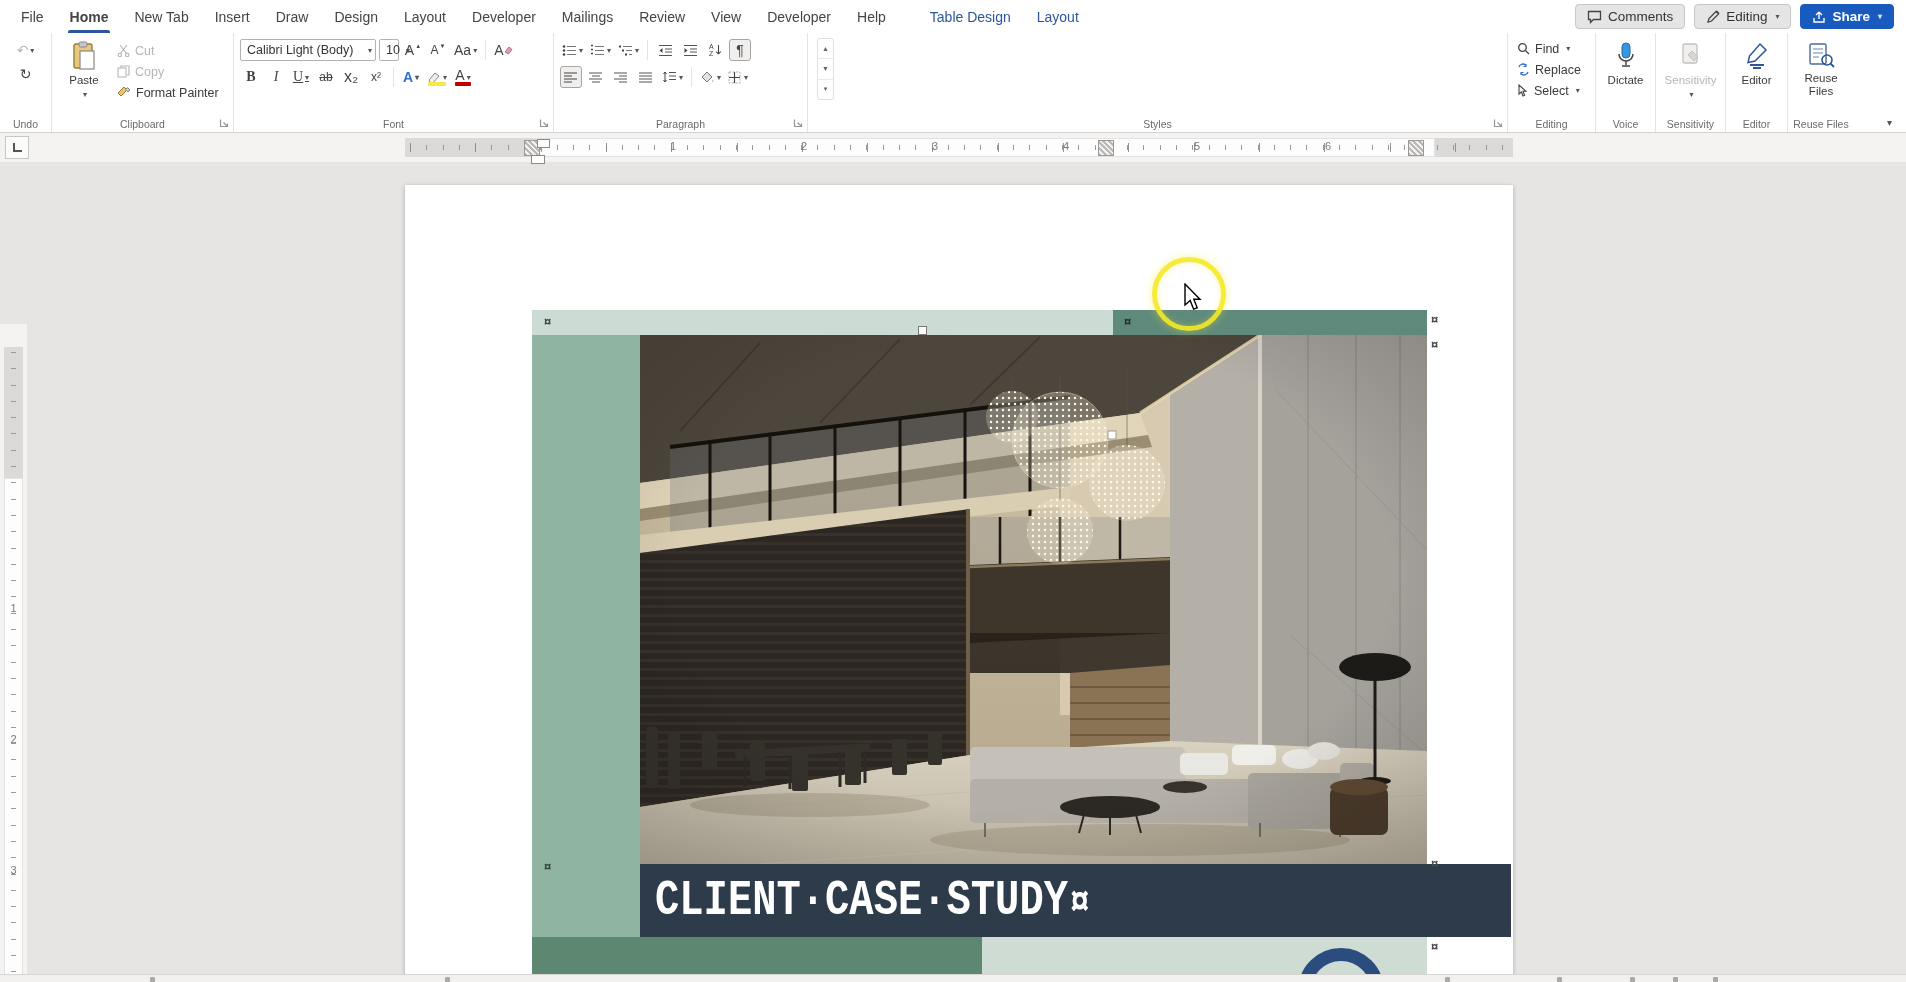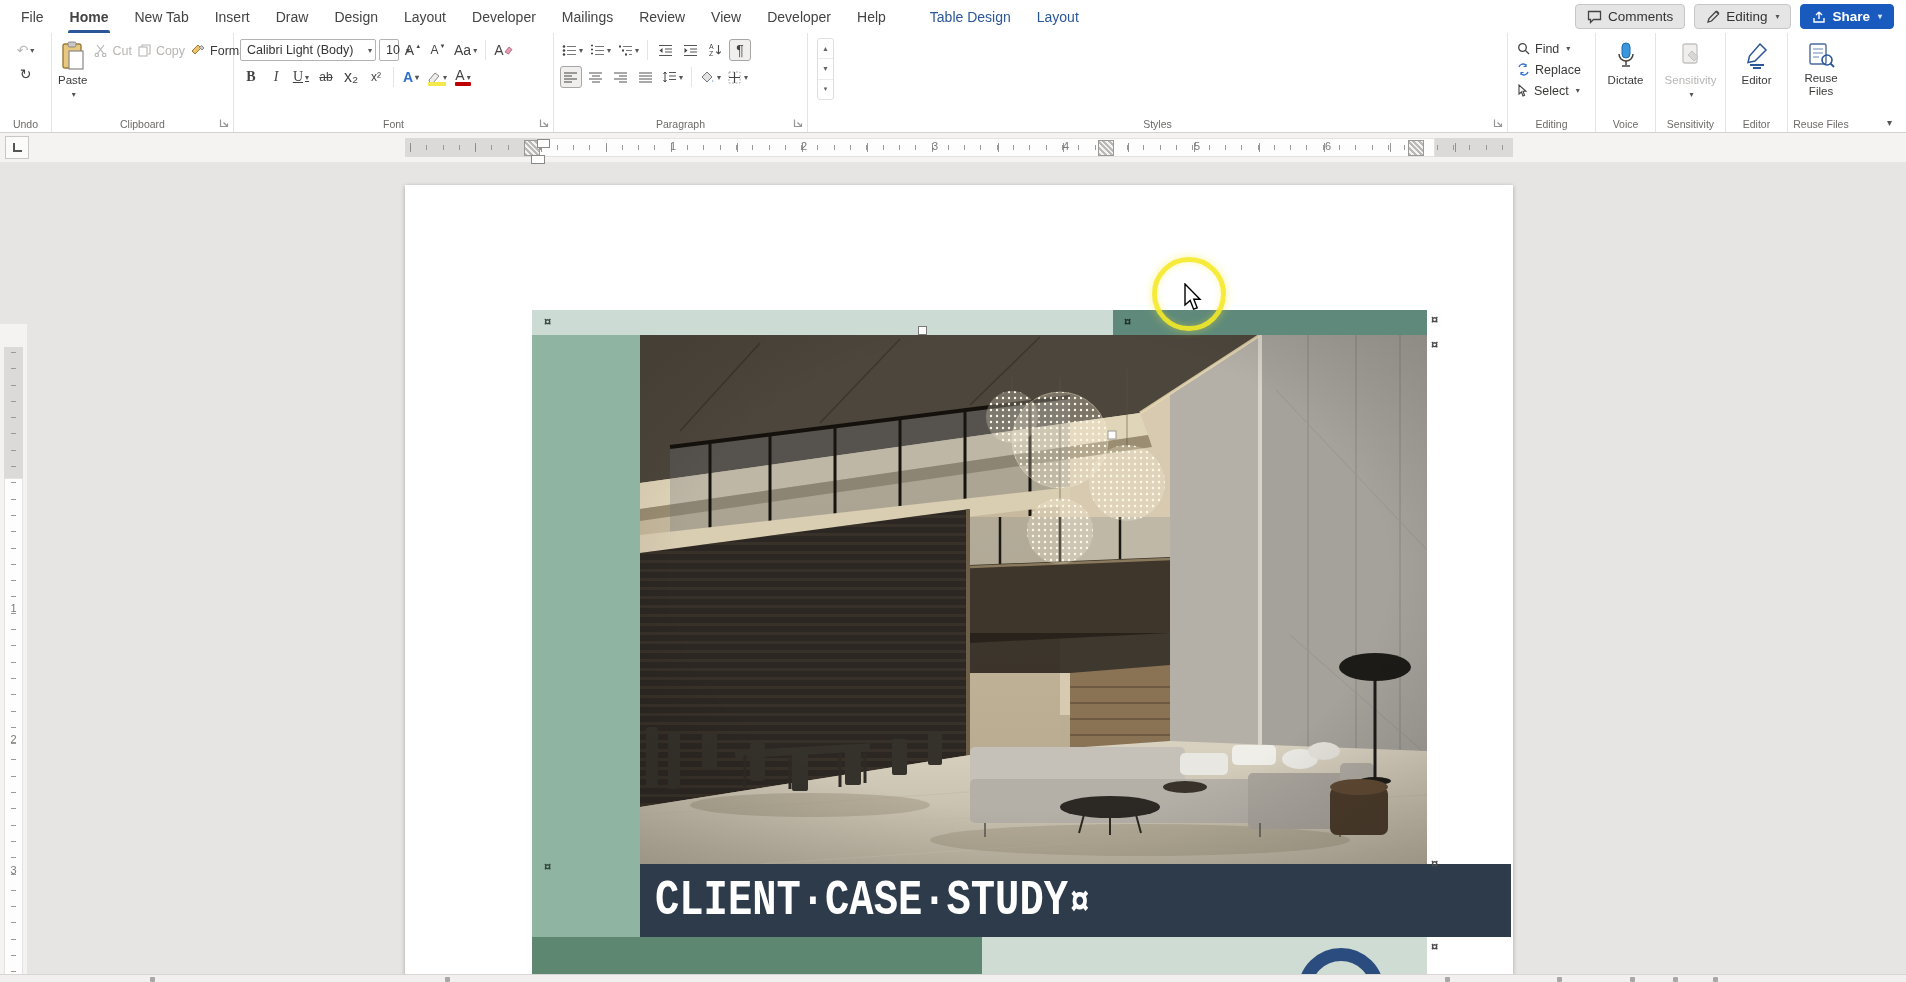--- a/index.html
+++ b/index.html
@@ -31,21 +31,21 @@
   .tb { display:inline-flex; align-items:center; justify-content:center; min-width:22px; height:22px; border-radius:3px; font-size:14px; color:#444; padding:0 2px; position:relative; }
   .tb.disabled { color:#b8b6b4; }
   .tb.toggled { border:1px solid #a8a6a4; background:#f1efed; }
   .sep { width:1px; height:20px; background:#e6e4e2; margin:0 3px; }
   .combo { border:1px solid #b5b3b1; border-radius:2px; background:#fff; height:22px; display:flex; align-items:center; font-size:12.5px; color:#333; padding:0 3px 0 6px; gap:4px; }
   .glyph-b { font-weight:bold; font-family:"Liberation Serif",serif; }
   .glyph-i { font-style:italic; font-family:"Liberation Serif",serif; }
   .glyph-u { text-decoration:underline; font-family:"Liberation Serif",serif; }
   .glyph-strike { text-decoration:line-through; font-size:12px; }
   .colorbar { position:absolute; left:3px; right:3px; bottom:2px; height:4px; border-radius:1px; }
-  .stack { display:flex; flex-direction:row; justify-content:flex-start; }
+  .stack { display:flex; flex-direction:column; justify-content:flex-start; }
   .smallbtn { display:flex; align-items:center; gap:5px; font-size:12.5px; height:21px; color:#3b3a39; padding:0 3px; white-space:nowrap; }
   .smallbtn.disabled { color:#b8b6b4; }
   .bigbtn { display:flex; flex-direction:column; align-items:center; justify-content:flex-start; gap:3px; font-size:11.5px; color:#3b3a39; padding-top:3px; text-align:center; line-height:1.15; }
   .bigbtn.disabled { color:#b8b6b4; }
 
   
   .gallery { display:flex; align-items:stretch; gap:0; }
   .gframe { border:1px solid #e1dfdd; border-radius:4px; background:#fff; display:flex; align-items:center; padding:2px 4px; height:62px; }
   .gitem { display:flex; align-items:center; justify-content:center; padding:0 14px; height:54px; border:2px solid transparent; border-radius:3px; white-space:nowrap; }
   .gitem.selected { border-color:#9ec6f0; }

